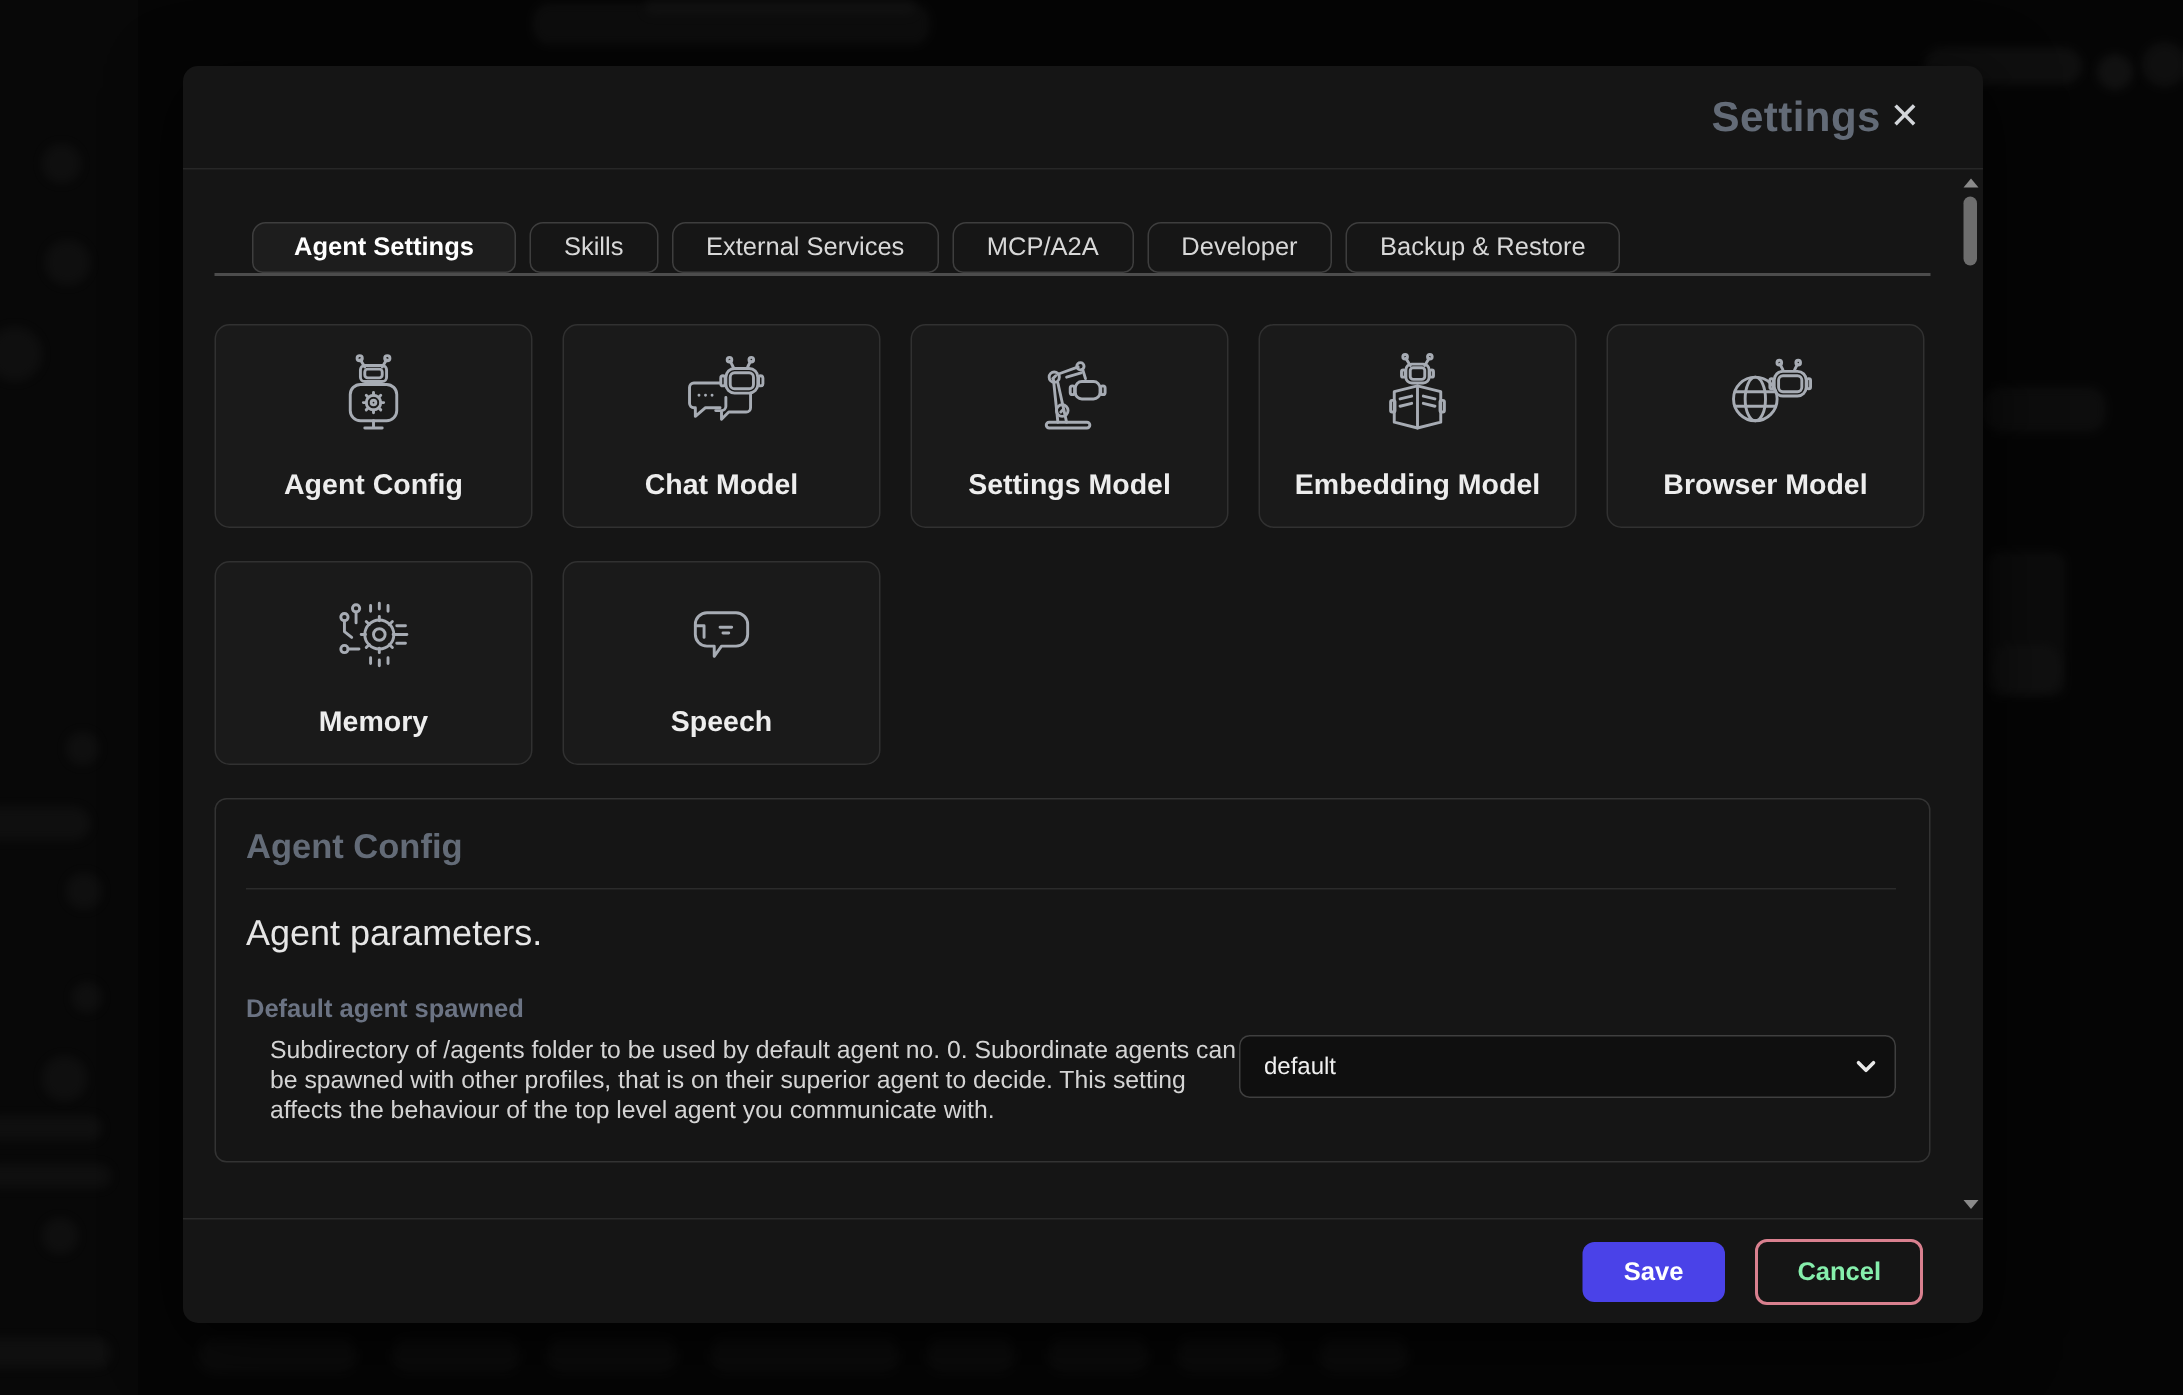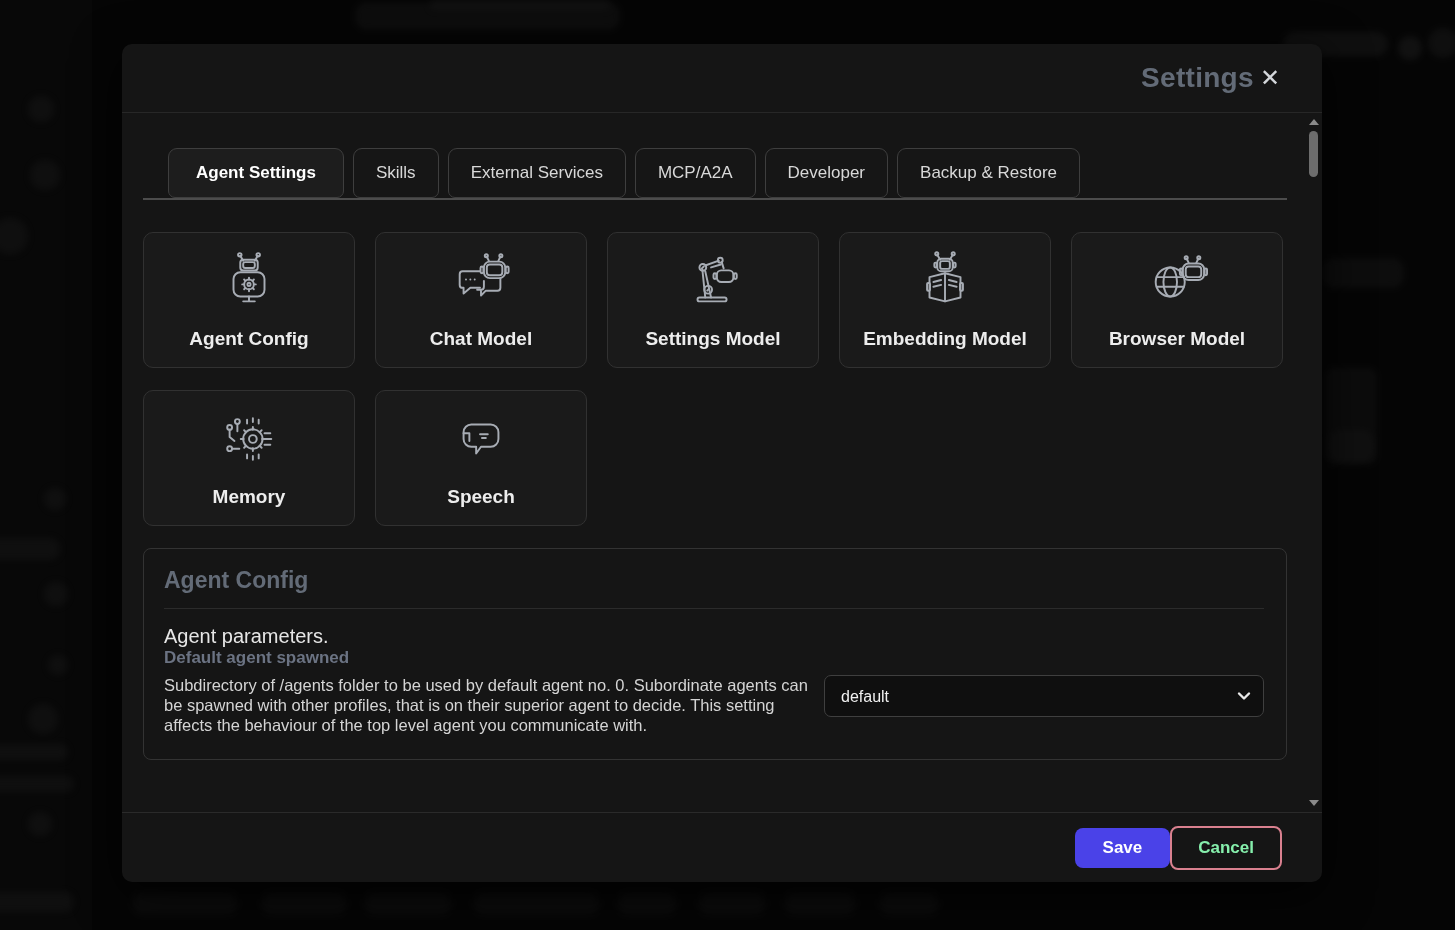--- a/index.html
+++ b/index.html
@@ -23,64 +23,64 @@
   .modal-title { font-size:28px; font-weight:bold; color:#636b77; letter-spacing:.3px; }
   .close-btn { background:none; border:none; color:#d3d6da; font-size:24px; line-height:1;
     cursor:pointer; padding:4px 6px; }
   .header-divider { height:1px; background:#272727; flex:0 0 1px; }
 
   .modal-body { position:relative; flex:1 1 auto; overflow:hidden; padding:0 35px 0 21px; }
 
   
   .tabbar { margin-top:35px; border-bottom:2px solid #4c4c4c; display:flex; gap:9px;
     padding-left:25px; align-items:flex-end; }
-  .tab { height:50px; display:flex; align-items:center; padding:0 22px; background:#161616;
+  .tab { height:34px; display:flex; align-items:center; padding:0 22px; background:#161616;
     border:1px solid #3e3e3e; border-radius:9px 9px 7px 7px; color:#d8d8d8; font-size:17px;
     cursor:pointer; white-space:nowrap; }
   .tab.active { background:#1d1d1d; color:#ffffff; font-weight:bold; padding:0 27px; }
 
   
   .cards { margin-top:32px; display:flex; flex-wrap:wrap; gap:22px 20px; }
   .card { width:212px; height:136px; background:#1a1a1a; border:1px solid #313131;
     border-radius:10px; display:flex; flex-direction:column; align-items:center;
     justify-content:center; gap:12px; cursor:pointer; }
   .card svg { width:62px; height:62px; stroke:#a7acb4; fill:none; stroke-width:2;
     stroke-linecap:round; stroke-linejoin:round; }
   .card-label { font-size:19px; font-weight:bold; color:#ededed; }
 
   
   .section { margin-top:22px; border:1px solid #333333; border-radius:8px;
     padding:18px 22px 24px 20px; }
   .section-title { font-size:23px; font-weight:bold; color:#636b77; margin-bottom:14px; }
   .section-divider { height:1px; background:#2b2b2b; margin-bottom:16px; }
-  .section-desc { font-size:20px; color:#e6e6e6; }
+  .section-desc { font-size:24px; color:#e6e6e6; margin-bottom:26px; }
   .field-label { font-size:17px; font-weight:bold; color:#6b7383; margin-bottom:7px; }
   .field-row { display:flex; justify-content:space-between; align-items:flex-start; }
-  .field-help { width:648px; font-size:16.5px; line-height:20px; color:#d4d4d4; }
+  .field-help { width:648px; font-size:16.5px; line-height:20px; color:#d4d4d4;margin-left:16px; }
   .select-wrap { position:relative; width:440px; }
   .select-wrap select { width:100%; height:42px; background:#0f0f0f; color:#f0f0f0;
     border:1px solid #3f3f3f; border-radius:7px; font-size:16px; padding:0 36px 0 16px;
     appearance:none; -webkit-appearance:none; font-family:inherit; cursor:pointer; }
   .select-chevron { position:absolute; right:12px; top:13px; width:16px; height:16px;
     pointer-events:none; }
   .select-chevron svg { stroke:#e8e8e8; stroke-width:2.4; fill:none; stroke-linecap:round;
     stroke-linejoin:round; width:16px; height:16px; }
 
   
   .scrollbar { position:absolute; right:2px; top:2px; bottom:2px; width:13px; }
   .scroll-arrow { position:absolute; left:2px; width:0; height:0;
     border-left:5px solid transparent; border-right:5px solid transparent; cursor:pointer; }
   .scroll-arrow.up { top:4px; border-bottom:6px solid #8a8a8a; }
   .scroll-arrow.down { bottom:4px; border-top:6px solid #8a8a8a; }
   .scroll-thumb { position:absolute; left:2px; top:16px; width:9px; height:46px;
     background:#6d6d6d; border-radius:5px; cursor:grab; }
 
   
   .modal-footer { flex:0 0 70px; border-top:1px solid #2a2a2a; display:flex;
-    align-items:center; justify-content:flex-end; padding:0 40px; }
+    align-items:center; justify-content:flex-end; gap:20px; padding:0 40px; }
   .btn-save { background:#4a42e8; color:#ffffff; border:none; border-radius:8px;
     font-size:17px; font-weight:bold; padding:10px 28px; cursor:pointer; font-family:inherit; }
   .btn-cancel { background:transparent; color:#86efac; border:2px solid #d9808f;
     border-radius:8px; font-size:17px; font-weight:bold; padding:10px 26px; cursor:pointer;
     font-family:inherit; }
 </style>
 </head>
 <body>
 
 <div class="bg-app">

